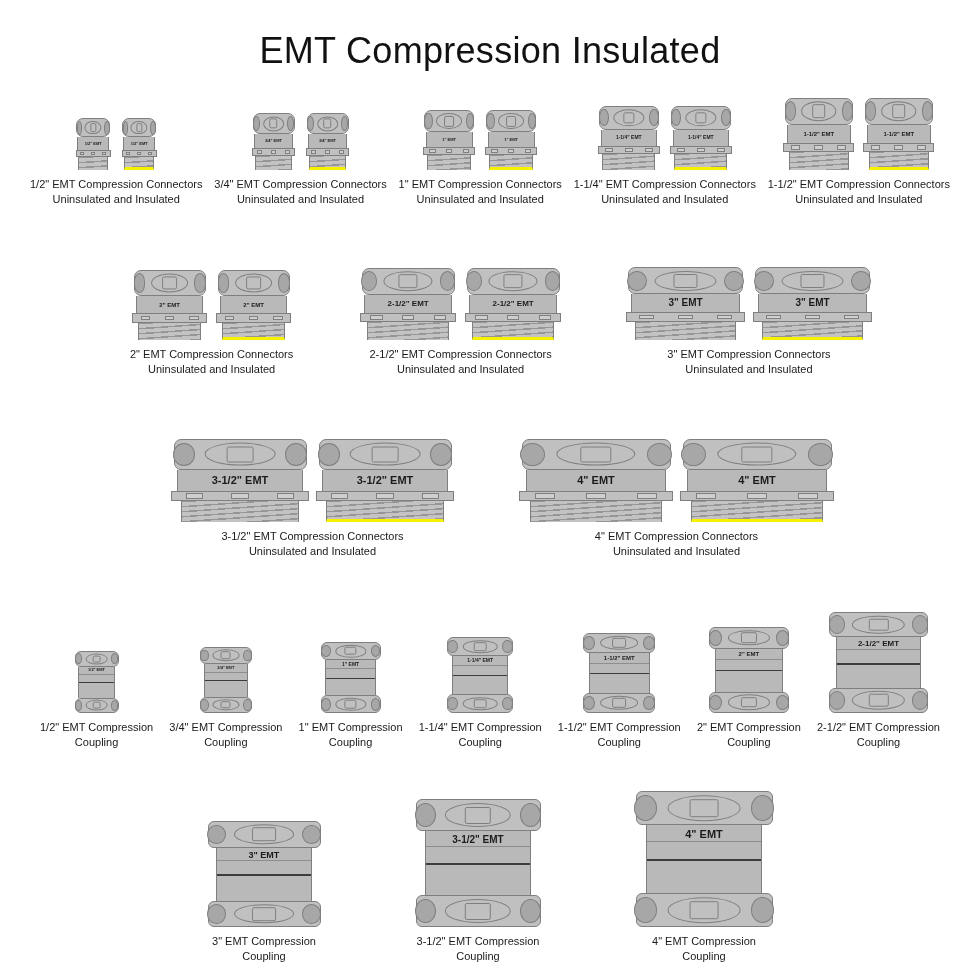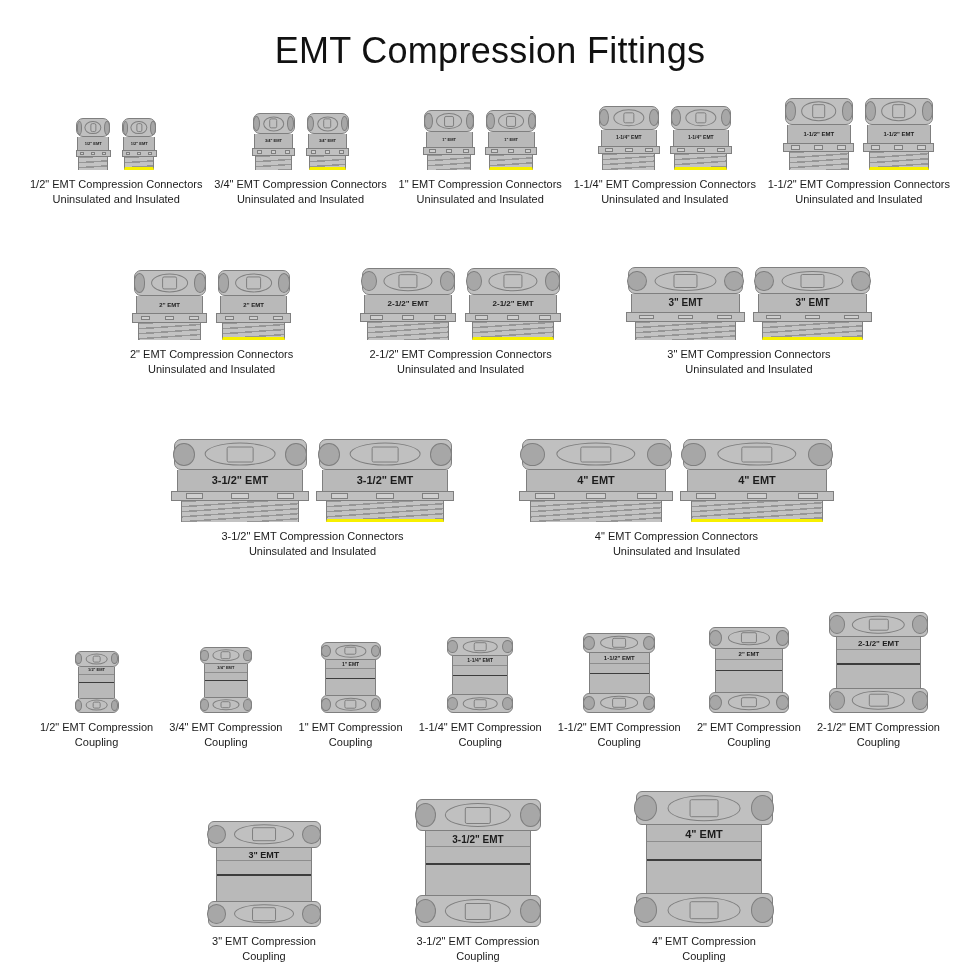--- a/index.html
+++ b/index.html
@@ -54,21 +54,21 @@
           box-sizing:border-box;}
   .cpbody .plabel{position:absolute;left:0;right:0;top:6%;text-align:center;}
   .cpbody::before{content:'';position:absolute;left:0;right:0;top:24%;
                   border-top:1px solid #8d8d8d;}
   .midline{position:absolute;left:0;right:0;top:50%;border-top:1px solid #3c3c3c;}
 </style>
 </head>
 <body>
 
 <div class="page">
-  <h1 class="title">EMT Compression Fittings</h1>
+  <h1 class="title">EMT Compression Insulated</h1>
   <div class="row row1" id="crow0">
       <div class="group connector-group">
         <div class="art">
           <div class="fitting connector" style="width: 34px; height: 52px;">
             <div class="nut">
               <span class="lobe l"></span>
               <span class="lobe r"></span>
               <span class="oval">
                 <span class="slot"></span>
               </span>

